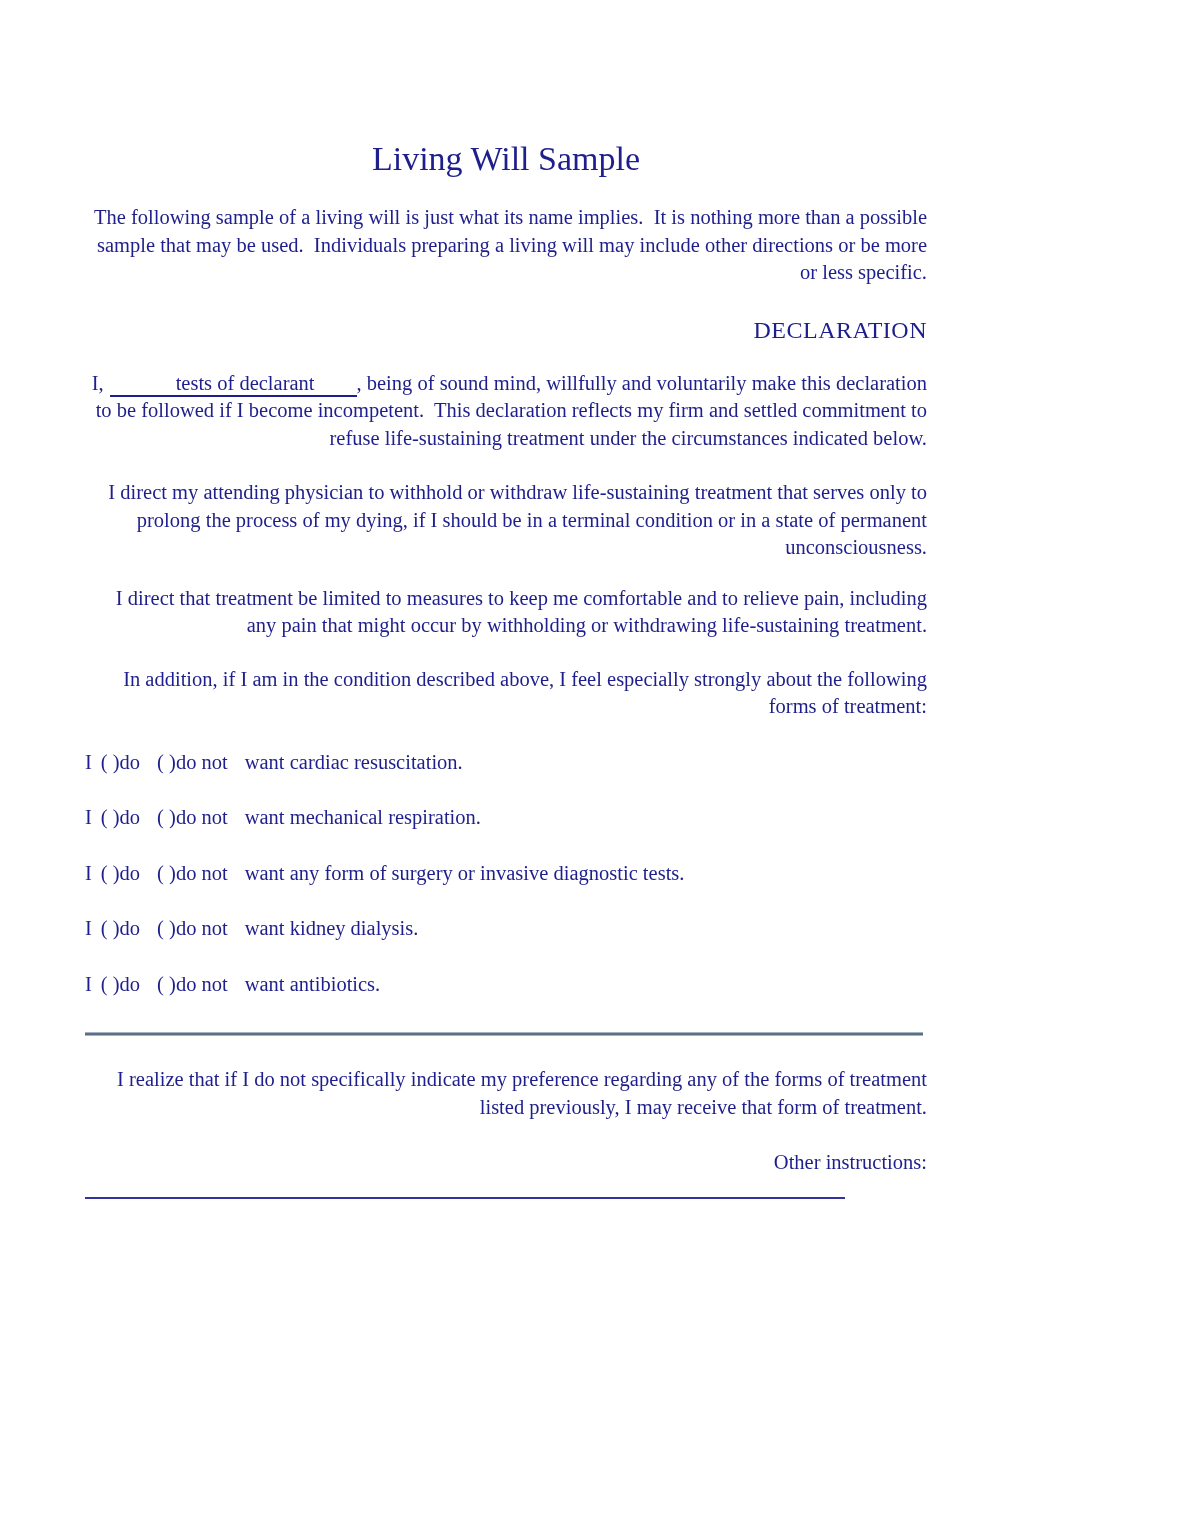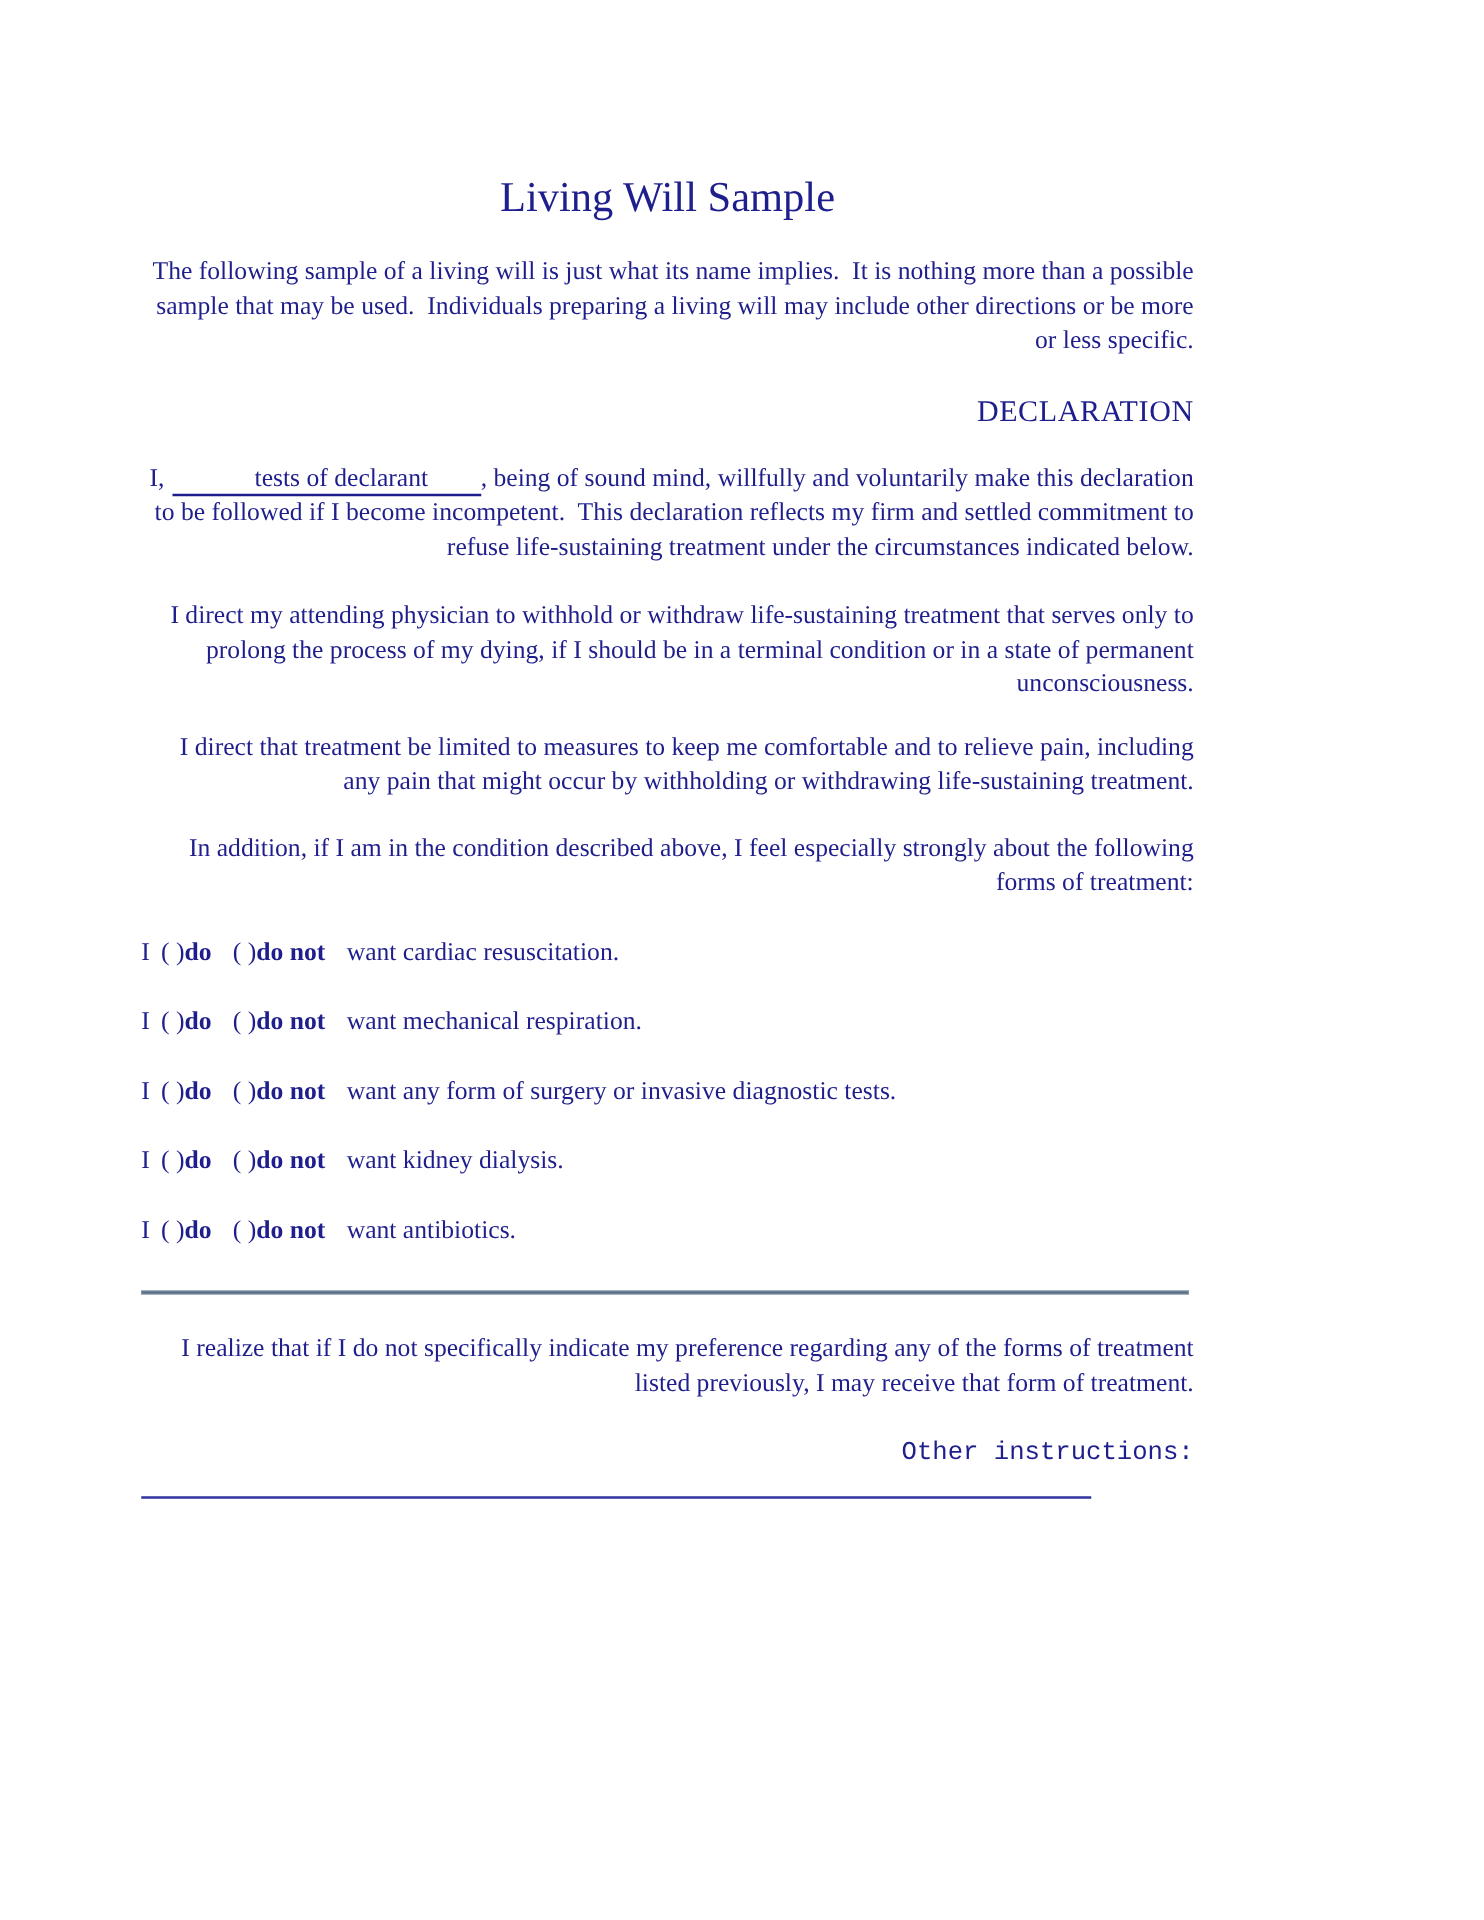--- a/index.html
+++ b/index.html
@@ -12,21 +12,21 @@
   html,body{margin:0;padding:0;background:#ffffff;}
   .page{
     position:relative;
     width:1187px;
     height:1536px;
     background:#ffffff;
     color:var(--ink);
     font-family:"Liberation Serif","DejaVu Serif",serif;
     font-size:20.5px;
     line-height:27.5px;
-    padding:140px 170px 0 113px;
+    padding:140px 170px 0 85px;
   }
   .content{width:842px;}
   h1.doc-title{
     font-family:"Liberation Serif","DejaVu Serif",serif;
     font-size:34px;
     line-height:38px;
     font-weight:400;
     text-align:center;
     margin:0 0 26px 0;
     color:var(--ink);
@@ -53,32 +53,32 @@
   .fill{
     border-bottom:2px solid var(--ink);
     padding:0 42px 1px 66px;
     margin-left:6px;
   }
   p.choice{
     margin:0 0 28px 0;
   }
   .opt{margin-left:9px;white-space:nowrap;}
   .opt.o2{margin-left:17px;}
-  .bold{font-weight:700;}
+  .bold{font-weight:400;}
   .ctext{margin-left:17px;}
   .rule{
     width:838px;
     height:4px;
     margin:34px 0 30px 0;
     background:var(--rule);
     border-top:1px solid var(--rule-hi);
     border-bottom:1px solid var(--rule-hi);
   }
   p.closing{margin-bottom:28px;}
-  p.other-label{margin-bottom:0;font-family:Liberation Mono, monospace;}
+  p.other-label{margin-bottom:0;}
   .write-line{
     width:760px;
     height:0;
     border-top:2.5px solid var(--blank);
     margin-top:20px;
   }
 </style>
 </head>
 <body>
 

